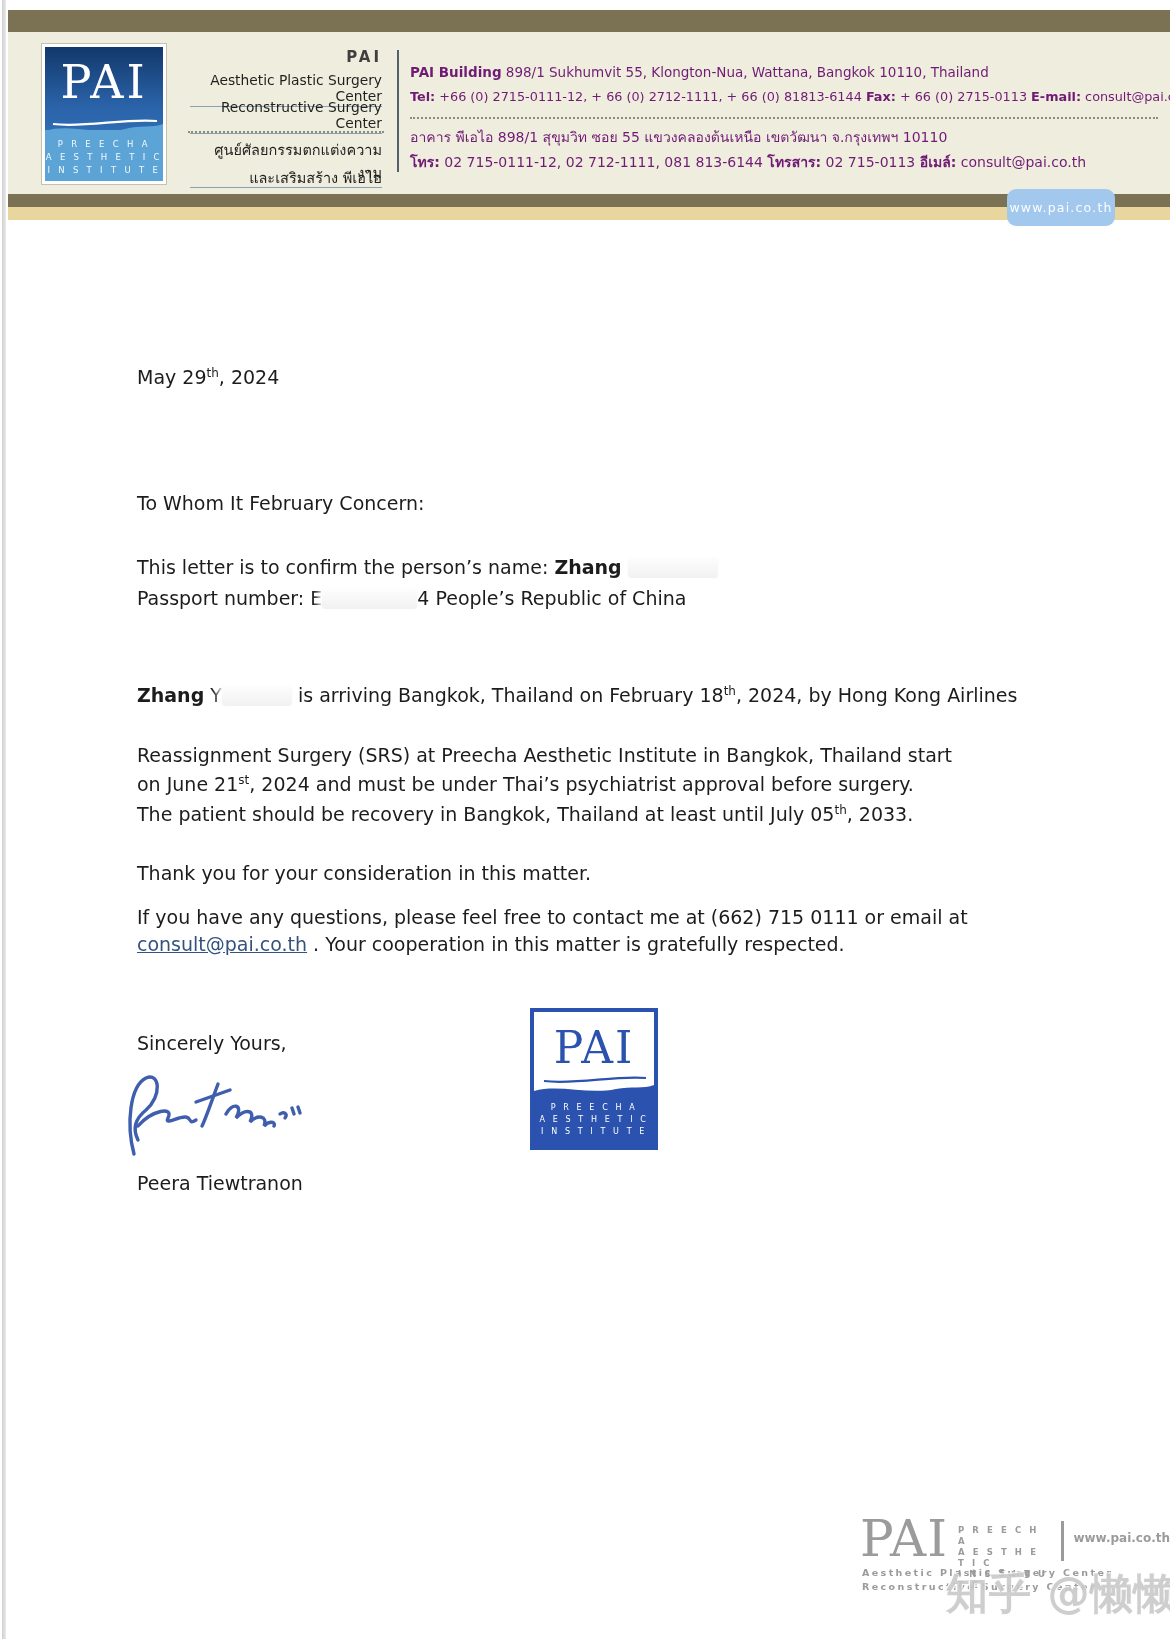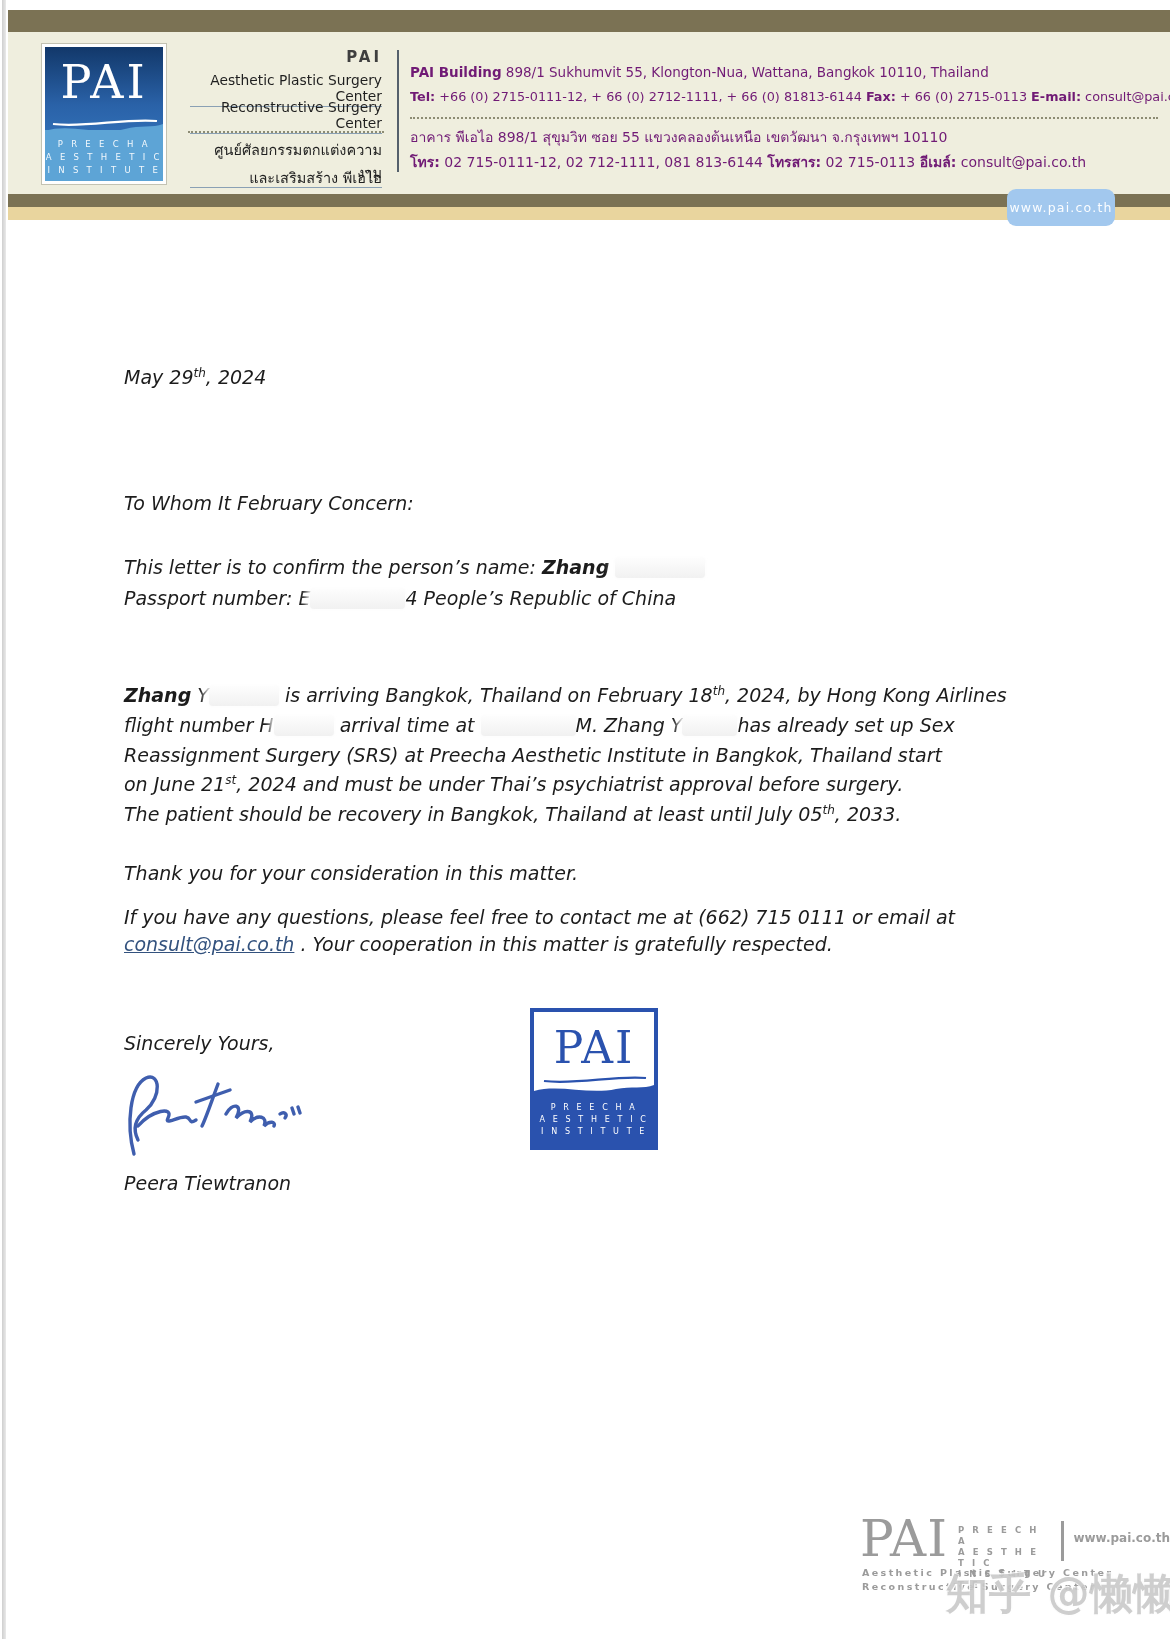--- a/index.html
+++ b/index.html
@@ -47,21 +47,21 @@
 
   .hr-line { position:absolute; left:410px; white-space:nowrap; color:#701a75; }
   .hr-l1 { top:64px; font-size:13.5px; }
   .hr-l2 { top:89px; font-size:12.8px; }
   .hr-dots { position:absolute; left:410px; top:117px; width:748px; border-top:2px dotted #8d8c74; }
   .hr-th1 { top:126px; font-size:14px; }
   .hr-th2 { top:151px; font-size:14px; }
   .hr-line b { font-weight:bold; }
 
   
-  .tline { position:absolute; left:124px; font-size:19px; color:#1c1c1c; white-space:nowrap;font-style:italic; }
+  .tline { position:absolute; left:137px; font-size:19px; color:#1c1c1c; white-space:nowrap; }
   .sup { font-size:12px; position:relative; top:-7px; }
   .blur { display:inline-block; height:20px; border-radius:4px; vertical-align:-4px;
     background:linear-gradient(180deg,#fdfdfd,#f1f1f1);
     box-shadow:0 0 6px 4px rgba(255,255,255,.95), 0 0 3px rgba(190,190,190,.4); }
   .w45{width:45px} .w55{width:55px} .w60{width:60px} .w70{width:70px}
   .w90{width:90px} .w95{width:95px} .w100{width:100px}
   .email { color:#33527e; text-decoration:underline; cursor:pointer; }
 
   
   .sig { position:absolute; left:122px; top:1062px; width:180px; height:98px; }
@@ -155,23 +155,20 @@
   <div class="tline" style="top:556px">
     <span>This letter is to confirm the person’s name: </span><b>Zhang</b> <span class="blur w90"></span>
   </div>
   <div class="tline" style="top:587px">
     <span>Passport number: E</span><span class="blur w95"></span><span>4 People’s Republic of China</span>
   </div>
 
   <div class="tline" style="top:684px">
     <b>Zhang</b><span> Y</span><span class="blur w70"></span><span> is arriving Bangkok, Thailand on February 18</span><span class="sup">th</span><span>, 2024, by Hong Kong Airlines</span>
   </div>
-  <div class="tline" style="top:714px">
-    <span>flight number H</span><span class="blur w60"></span><span> arrival time at </span><span class="blur w95"></span><span>M. Zhang Y</span><span class="blur w55"></span><span>has already set up Sex</span>
-  </div>
   <div class="tline" style="top:744px">Reassignment Surgery (SRS) at Preecha Aesthetic Institute in Bangkok, Thailand start</div>
   <div class="tline" style="top:773px">
     <span>on June 21</span><span class="sup">st</span><span>, 2024 and must be under Thai’s psychiatrist approval before surgery.</span>
   </div>
   <div class="tline" style="top:803px">
     <span>The patient should be recovery in Bangkok, Thailand at least until July 05</span><span class="sup">th</span><span>, 2033.</span>
   </div>
 
   <div class="tline" style="top:862px">Thank you for your consideration in this matter.</div>
 

